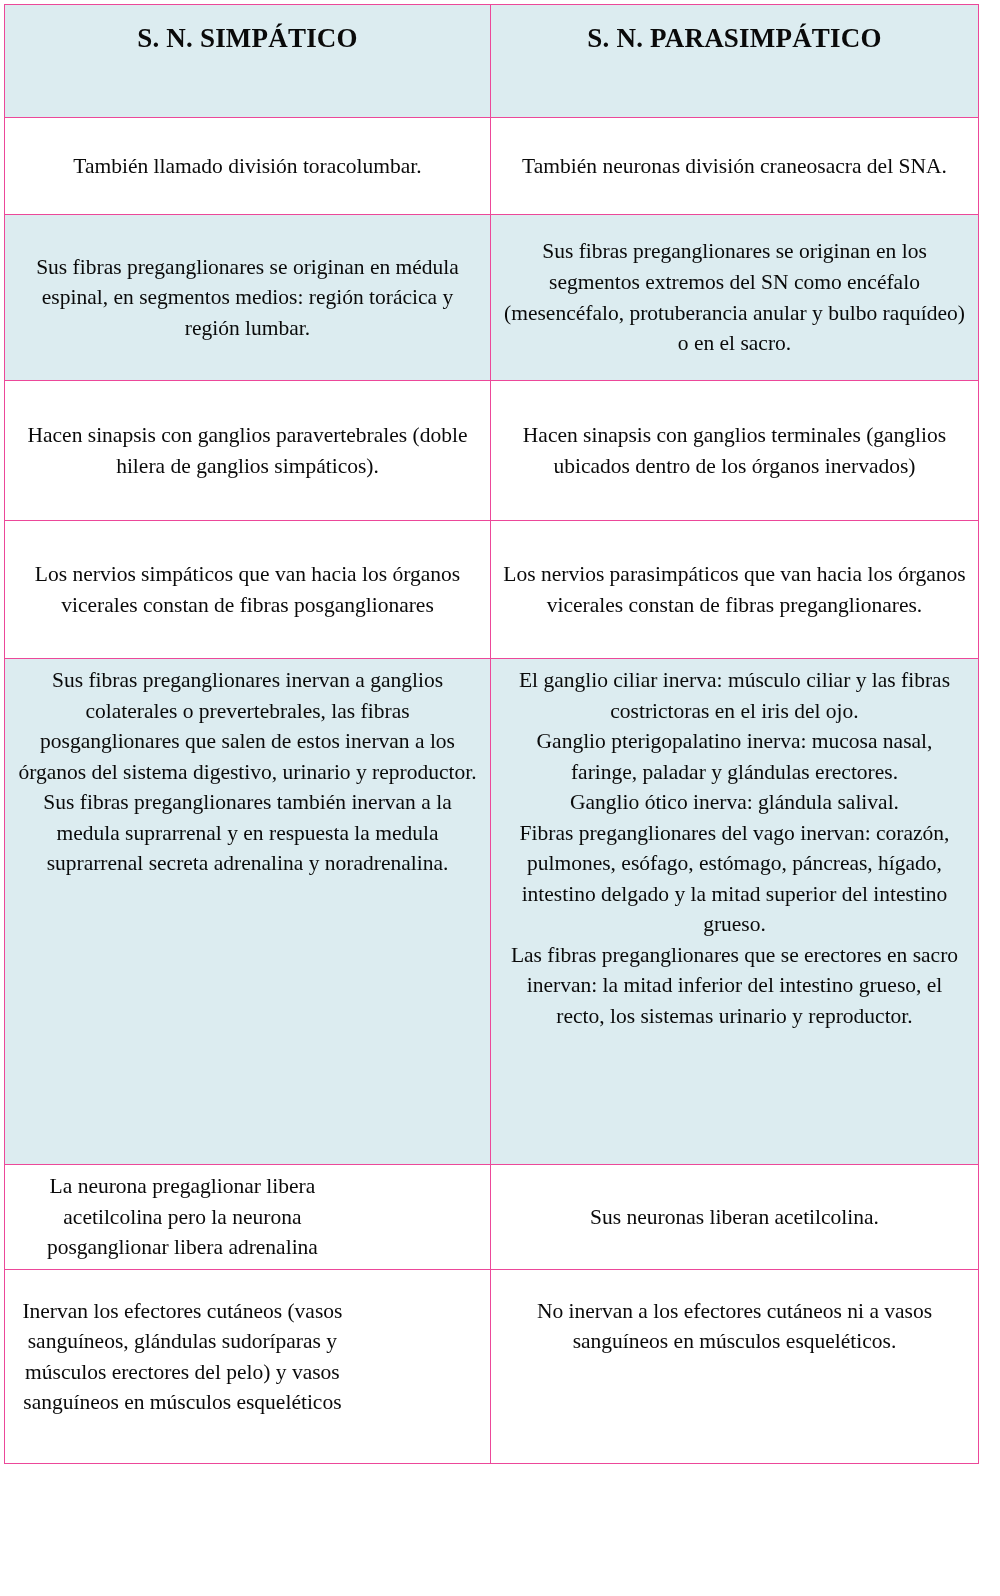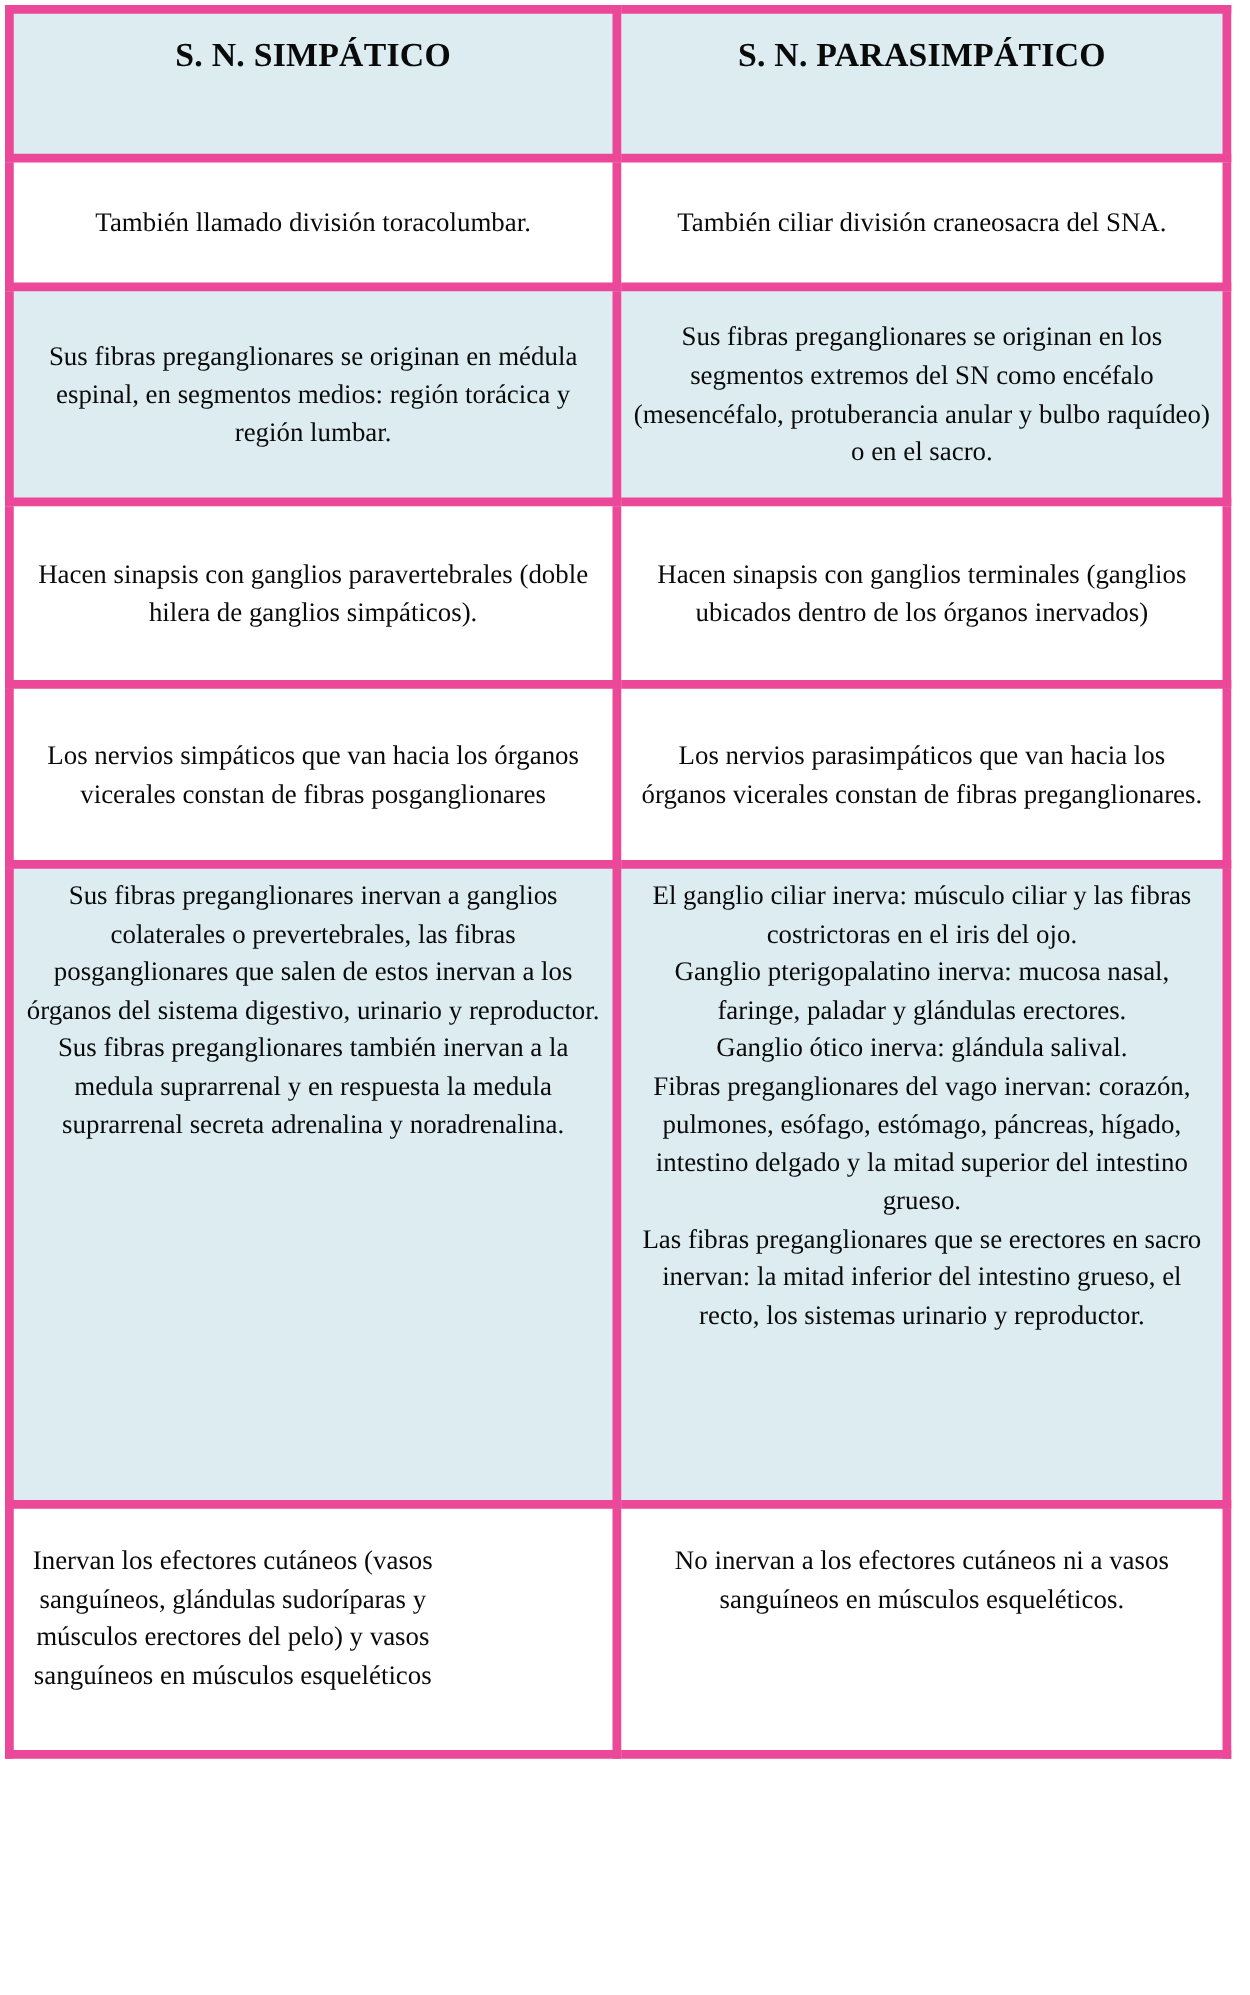--- a/index.html
+++ b/index.html
@@ -27,21 +27,21 @@
     top: 4px;
     width: 974px;
     border-collapse: collapse;
     table-layout: fixed;
   }
 
   table.cmp col.c-left  { width: 486px; }
   table.cmp col.c-right { width: 488px; }
 
   table.cmp td {
-    border: 7px solid #ec4899;
+    border: 1px solid #ec4899;
     vertical-align: middle;
     padding: 6px 10px;
     text-align: center;
     color: #0a0a0a;
     font-size: 21.5px;
     line-height: 1.42;
   }
 
   
   tr.fill-tint > td { background: #DCECF0; }
@@ -99,21 +99,21 @@
         <td>
           <span class="txt">S. N. PARASIMPÁTICO</span>
         </td>
       </tr>
 
       <tr class="r1 fill-plain">
         <td>
           <span class="txt">También llamado división toracolumbar.</span>
         </td>
         <td>
-          <span class="txt">También ciliar división craneosacra del SNA.</span>
+          <span class="txt">También neuronas división craneosacra del SNA.</span>
         </td>
       </tr>
 
       <tr class="r2 fill-tint">
         <td>
           <span class="txt">Sus fibras preganglionares se originan en médula espinal, en segmentos medios: región torácica y región lumbar.</span>
         </td>
         <td>
           <span class="txt">Sus fibras preganglionares se originan en los segmentos extremos del SN como encéfalo (mesencéfalo, protuberancia anular y bulbo raquídeo) o en el sacro.</span>
         </td>
@@ -145,20 +145,28 @@
         </td>
         <td>
           <span class="ml">El ganglio ciliar inerva: músculo ciliar y las fibras costrictoras en el iris del ojo.</span>
           <span class="ml">Ganglio pterigopalatino inerva: mucosa nasal, faringe, paladar y glándulas erectores.</span>
           <span class="ml">Ganglio ótico inerva: glándula salival.</span>
           <span class="ml">Fibras preganglionares del vago inervan: corazón, pulmones, esófago, estómago, páncreas, hígado, intestino delgado y la mitad superior del intestino grueso.</span>
           <span class="ml">Las fibras preganglionares que se erectores en sacro inervan: la mitad inferior del intestino grueso, el recto, los sistemas urinario y reproductor.</span>
         </td>
       </tr>
 
+      <tr class="r7 fill-plain">
+        <td class="narrow-left">
+          <span class="txt">La neurona pregaglionar libera acetilcolina pero la neurona posganglionar libera adrenalina</span>
+        </td>
+        <td>
+          <span class="txt">Sus neuronas liberan acetilcolina.</span>
+        </td>
+      </tr>
 
 
       <tr class="r9 fill-plain">
         <td class="narrow-left">
           <span class="txt">Inervan los efectores cutáneos (vasos sanguíneos, glándulas sudoríparas y músculos erectores del pelo) y vasos sanguíneos en músculos esqueléticos</span>
         </td>
         <td>
           <span class="txt">No inervan a los efectores cutáneos ni a vasos sanguíneos en músculos esqueléticos.</span>
         </td>
       </tr>

